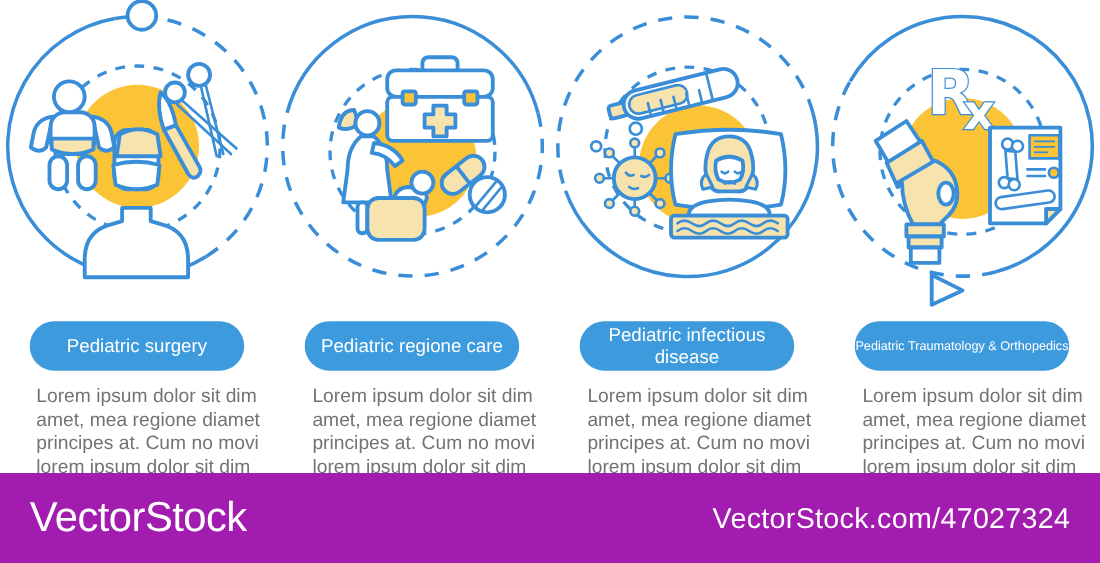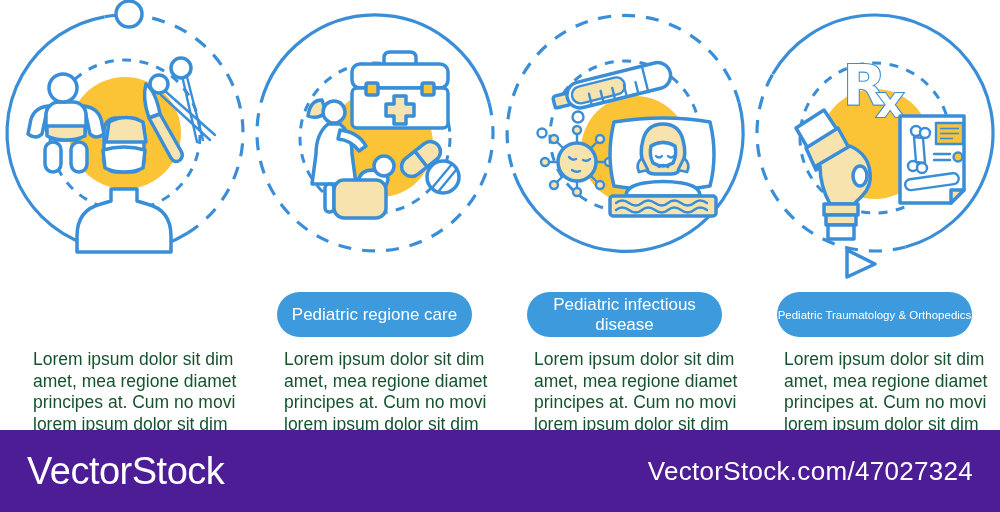--- a/index.html
+++ b/index.html
@@ -26,30 +26,30 @@
     display:flex; align-items:center; justify-content:center;
     font-size:17px; cursor:pointer; text-align:center;
   }
   .pill-0 { left:27px; }
   .pill-1 { left:277px; }
   .pill-2 { left:527px; }
   .pill-3 { left:777px; font-size:11.5px; }
 
   .desc {
     position:absolute; top:349px; width:205px;
-    color:#14532d; font-size:17.5px; line-height:21.5px; white-space:nowrap;
+    color:#737373; font-size:17.5px; line-height:21.5px; white-space:nowrap;
   }
   .desc-0 { left:33px; }
   .desc-1 { left:284px; }
   .desc-2 { left:534px; }
   .desc-3 { left:784px; }
 
   .bar {
     position:absolute; left:0; top:430px; width:1000px; height:82px;
-    background:#4c1d95; display:flex; align-items:center;
+    background:#a21caf; display:flex; align-items:center;
     justify-content:space-between; padding:0 27px; box-sizing:border-box;
   }
   .brand  { color:#ffffff; font-size:38px; font-weight:500; letter-spacing:-0.5px; }
   .credit { color:#ffffff; font-size:26px; letter-spacing:0.3px; }
 </style>
 </head>
 <body>
 
 <div class="canvas">
 
@@ -218,20 +218,21 @@
       <line x1="940" y1="138.5" x2="953" y2="138.5" stroke="#3a8ed7" stroke-width="1.6"></line>
       <line class="st thin" x1="934" y1="154" x2="950" y2="154"></line>
       <line class="st thin" x1="934" y1="160" x2="950" y2="160"></line>
       <circle class="st fy thin" cx="958" cy="157" r="4.5"></circle>
       <g transform="rotate(-8 933 182)">
         <rect class="st fw thin" x="905" y="176" width="54" height="11" rx="5.5"></rect>
       </g>
     </g>
   </svg>
 
+  <div class="pill pill-0">Pediatric surgery</div>
   <div class="pill pill-1">Pediatric regione care</div>
   <div class="pill pill-3">Pediatric Traumatology &amp; Orthopedics</div>
   <div class="pill pill-2">Pediatric infectious disease</div>
 
   <div class="desc desc-0">
     <div>Lorem ipsum dolor sit dim</div>
     <div>amet, mea regione diamet</div>
     <div>principes at. Cum no movi</div>
     <div>lorem ipsum dolor sit dim</div>
   </div>

